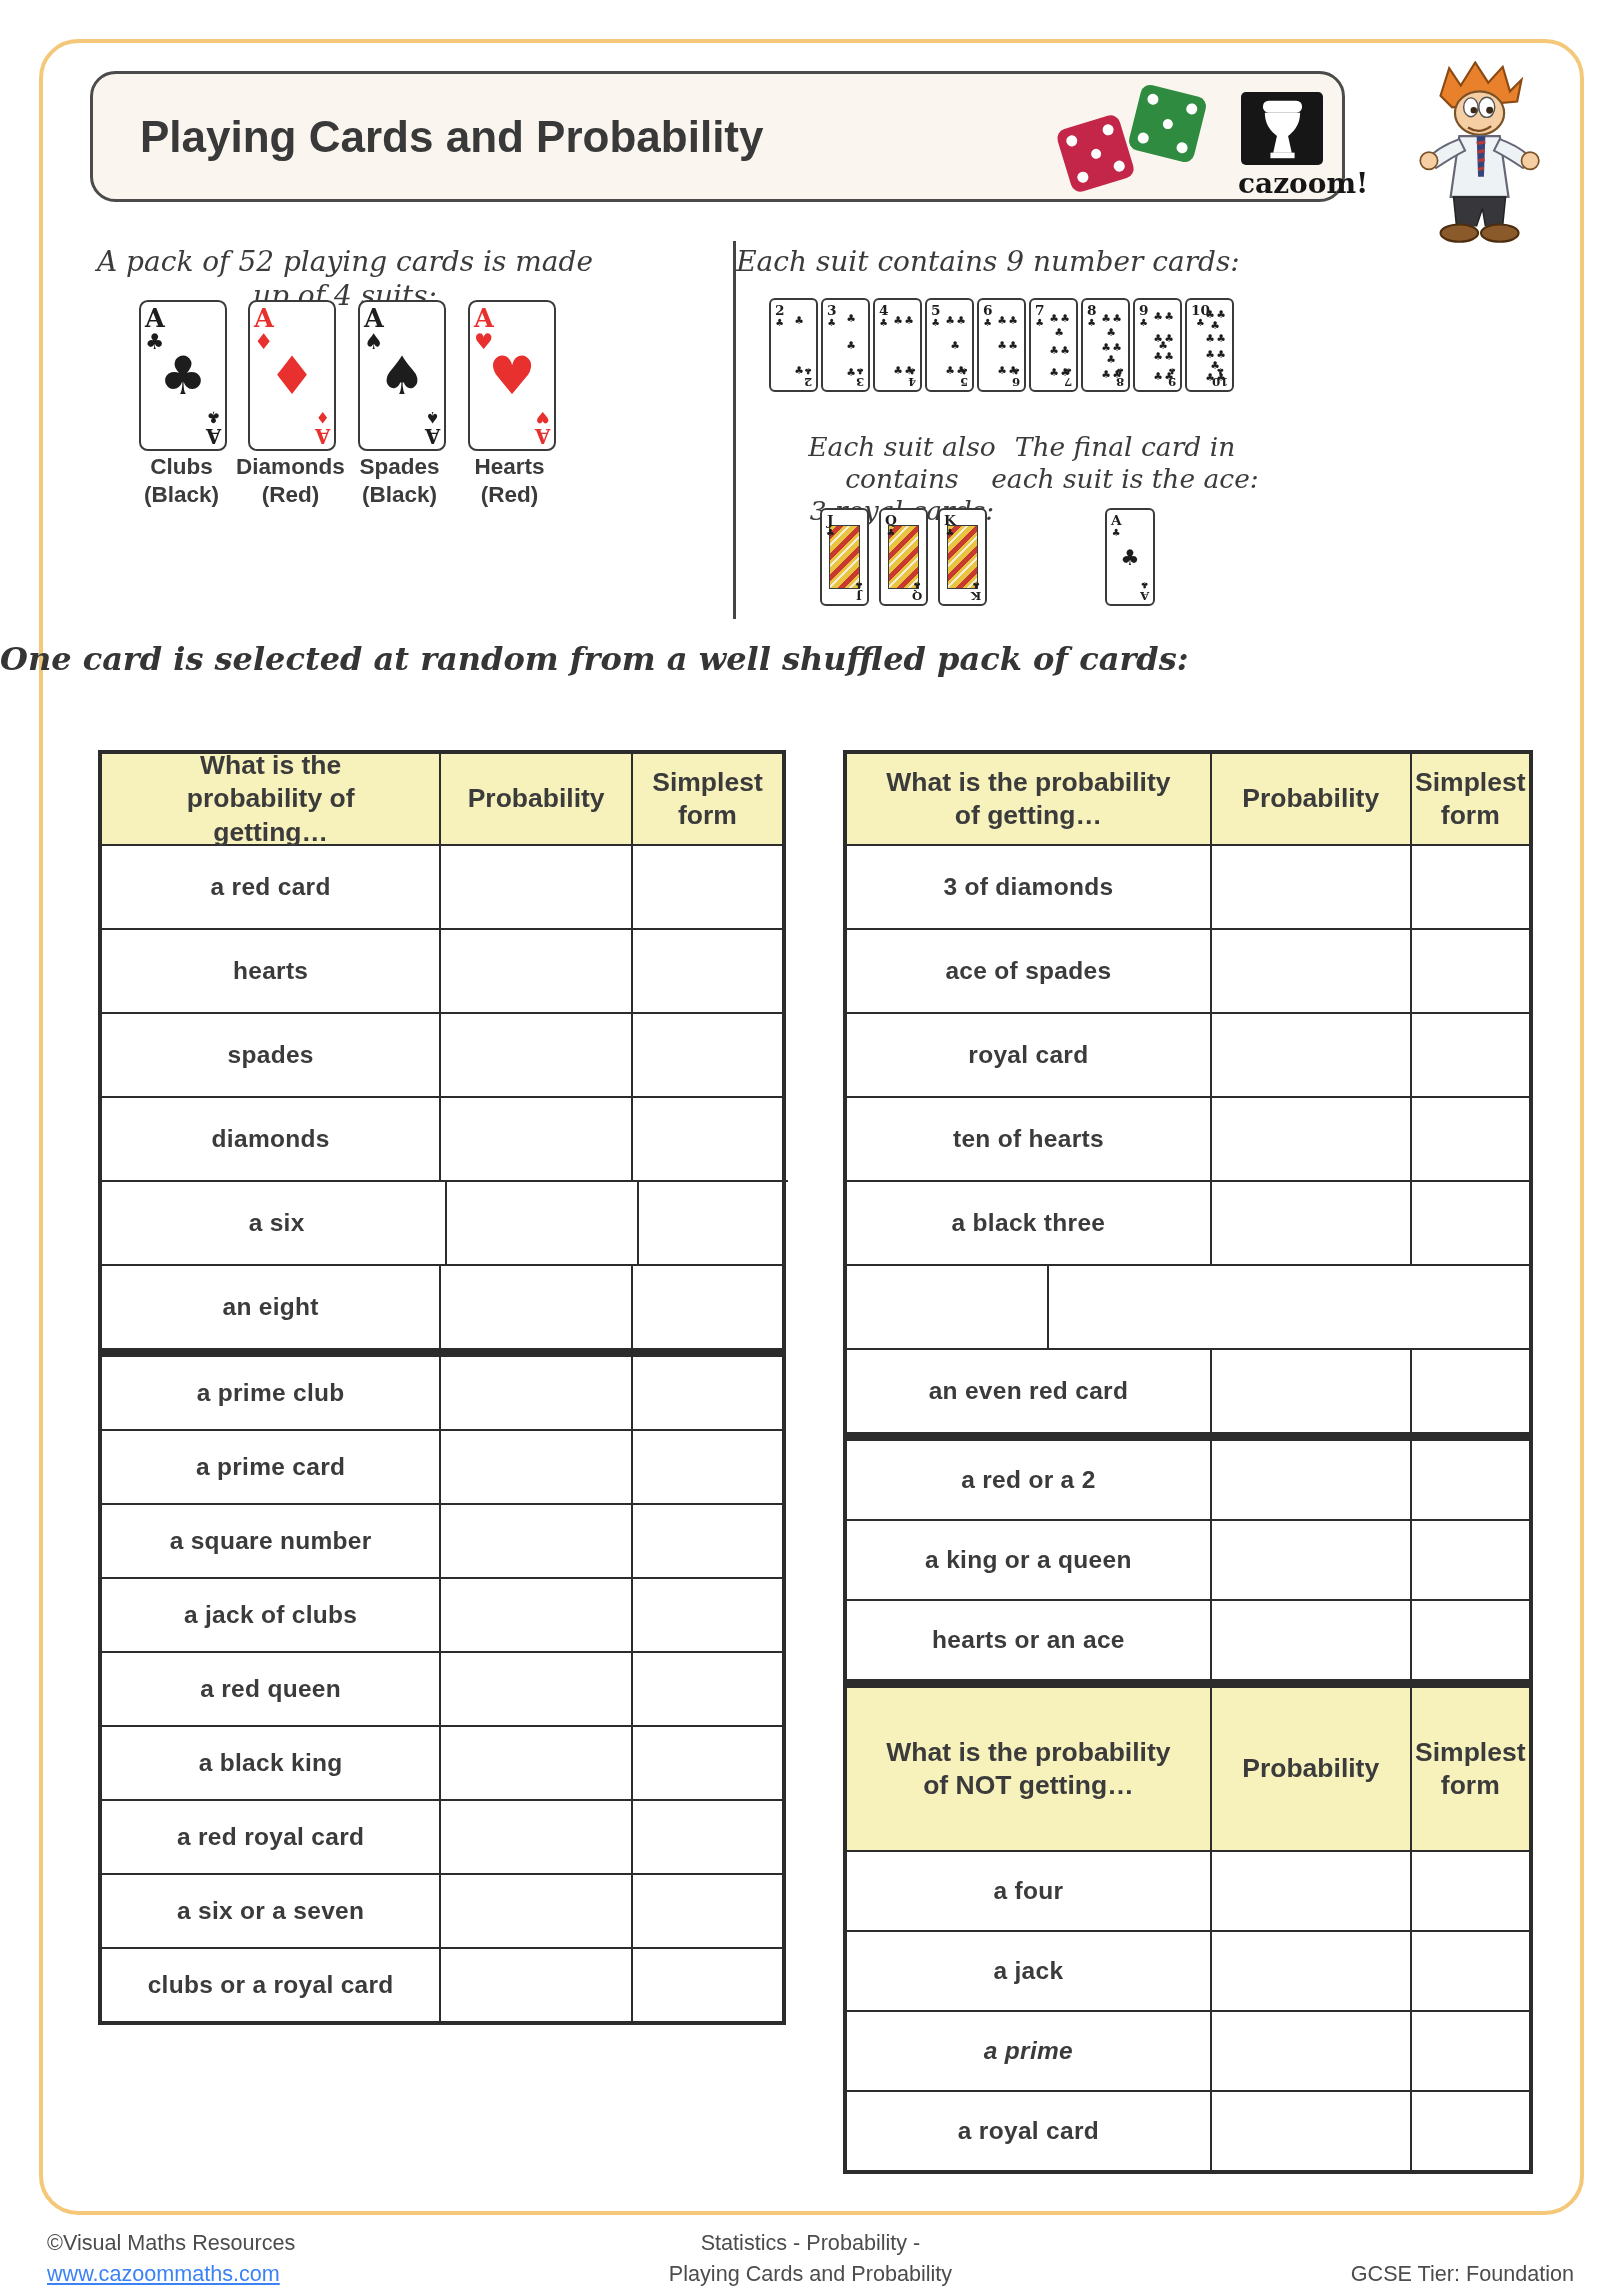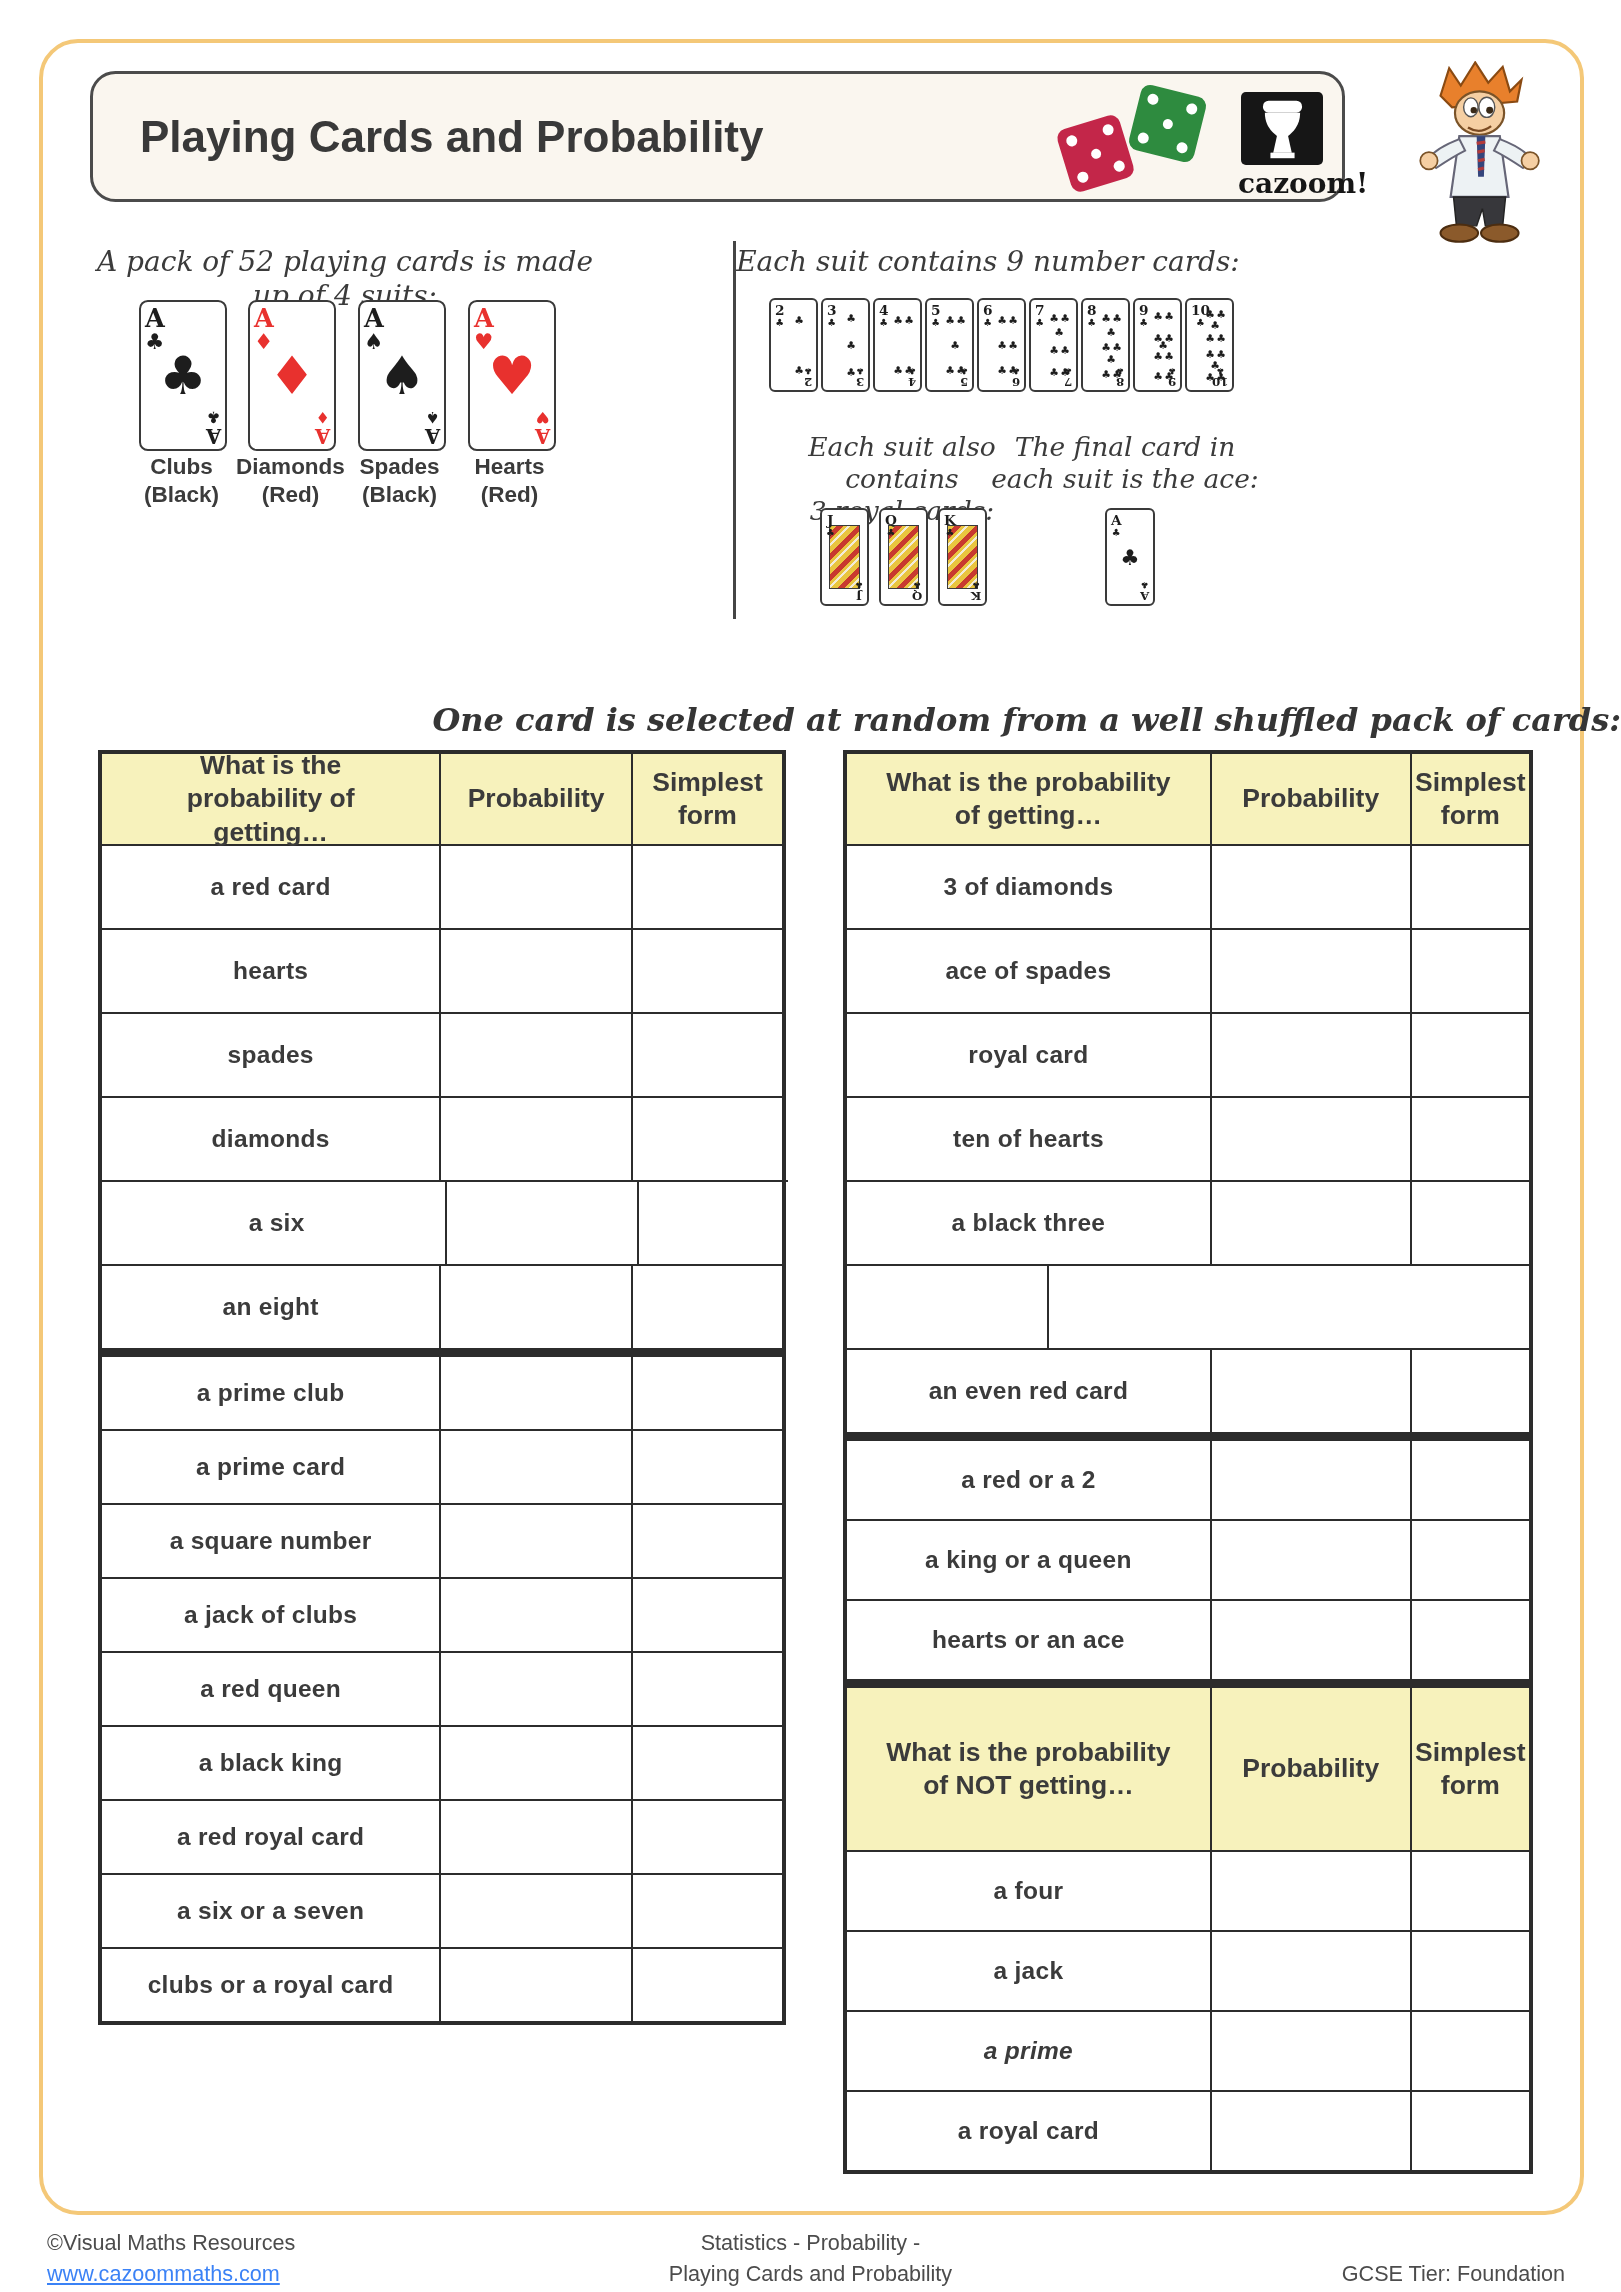--- a/index.html
+++ b/index.html
@@ -20,21 +20,21 @@
   .die i:nth-of-type(2){right:7.8px;top:7.8px;}
   .die i:nth-of-type(3){left:50%;top:50%;margin:-4.9px 0 0 -4.9px;}
   .die i:nth-of-type(4){left:7.8px;bottom:7.8px;}
   .die i:nth-of-type(5){right:7.8px;bottom:7.8px;}
   .logo{position:absolute;left:1145px;top:17.6px;width:88px;text-align:center;}
   .logo-box{width:82px;height:73px;margin:0 auto;background:#161616;border-radius:4.9px;display:flex;align-items:center;justify-content:center;}
   .logo-text{font-family:"DejaVu Serif",serif;font-weight:bold;font-size:28px;color:#161616;margin-top:2px;}
 
   
   .cap{position:absolute;font-family:"DejaVu Serif",serif;font-style:italic;font-size:28px;color:#3b3b3b;text-align:center;line-height:1.2;}
-  .statement{position:absolute;left:0;top:701px;width:1621px;text-align:right;font-family:"DejaVu Serif",serif;font-style:italic;font-weight:bold;font-size:32px;color:#353535;}
+  .statement{position:absolute;left:0;top:640px;width:1621px;text-align:left;font-family:"DejaVu Serif",serif;font-style:italic;font-weight:bold;font-size:32px;color:#353535;}
   .vdivider{position:absolute;left:733px;top:241px;width:2.9px;height:378px;background:#454545;}
 
   
   .pcard{position:absolute;background:#fff;border:2px solid #3a3a3a;border-radius:8.8px;}
   .corner{position:absolute;display:flex;flex-direction:column;align-items:center;line-height:1;}
   .corner .rk{font-family:"DejaVu Serif",serif;font-weight:bold;}
   .corner .sg{font-family:"DejaVu Sans",sans-serif;}
   .tl{left:3.9px;top:3.9px;}
   .br{right:3.9px;bottom:3.9px;transform:rotate(180deg);}
   .red{color:#E8312E;}
@@ -536,16 +536,16 @@
     </div>
 
   <div class="foot" style="left:47px;top:2227px;">
     <span>©Visual Maths Resources</span><br>
     <a href="#">www.cazoommaths.com</a>
   </div>
   <div class="foot" style="left:0;top:2227px;width:1621px;text-align:center;">
     <span>Statistics - Probability -</span><br>
     <span>Playing Cards and Probability</span>
   </div>
-  <div class="foot" style="right:56px;top:2258px;margin-left:44px;">GCSE Tier: Foundation</div>
+  <div class="foot" style="right:47px;top:2258px;margin-left:44px;">GCSE Tier: Foundation</div>
 
 </div>
 
 
 </body></html>

